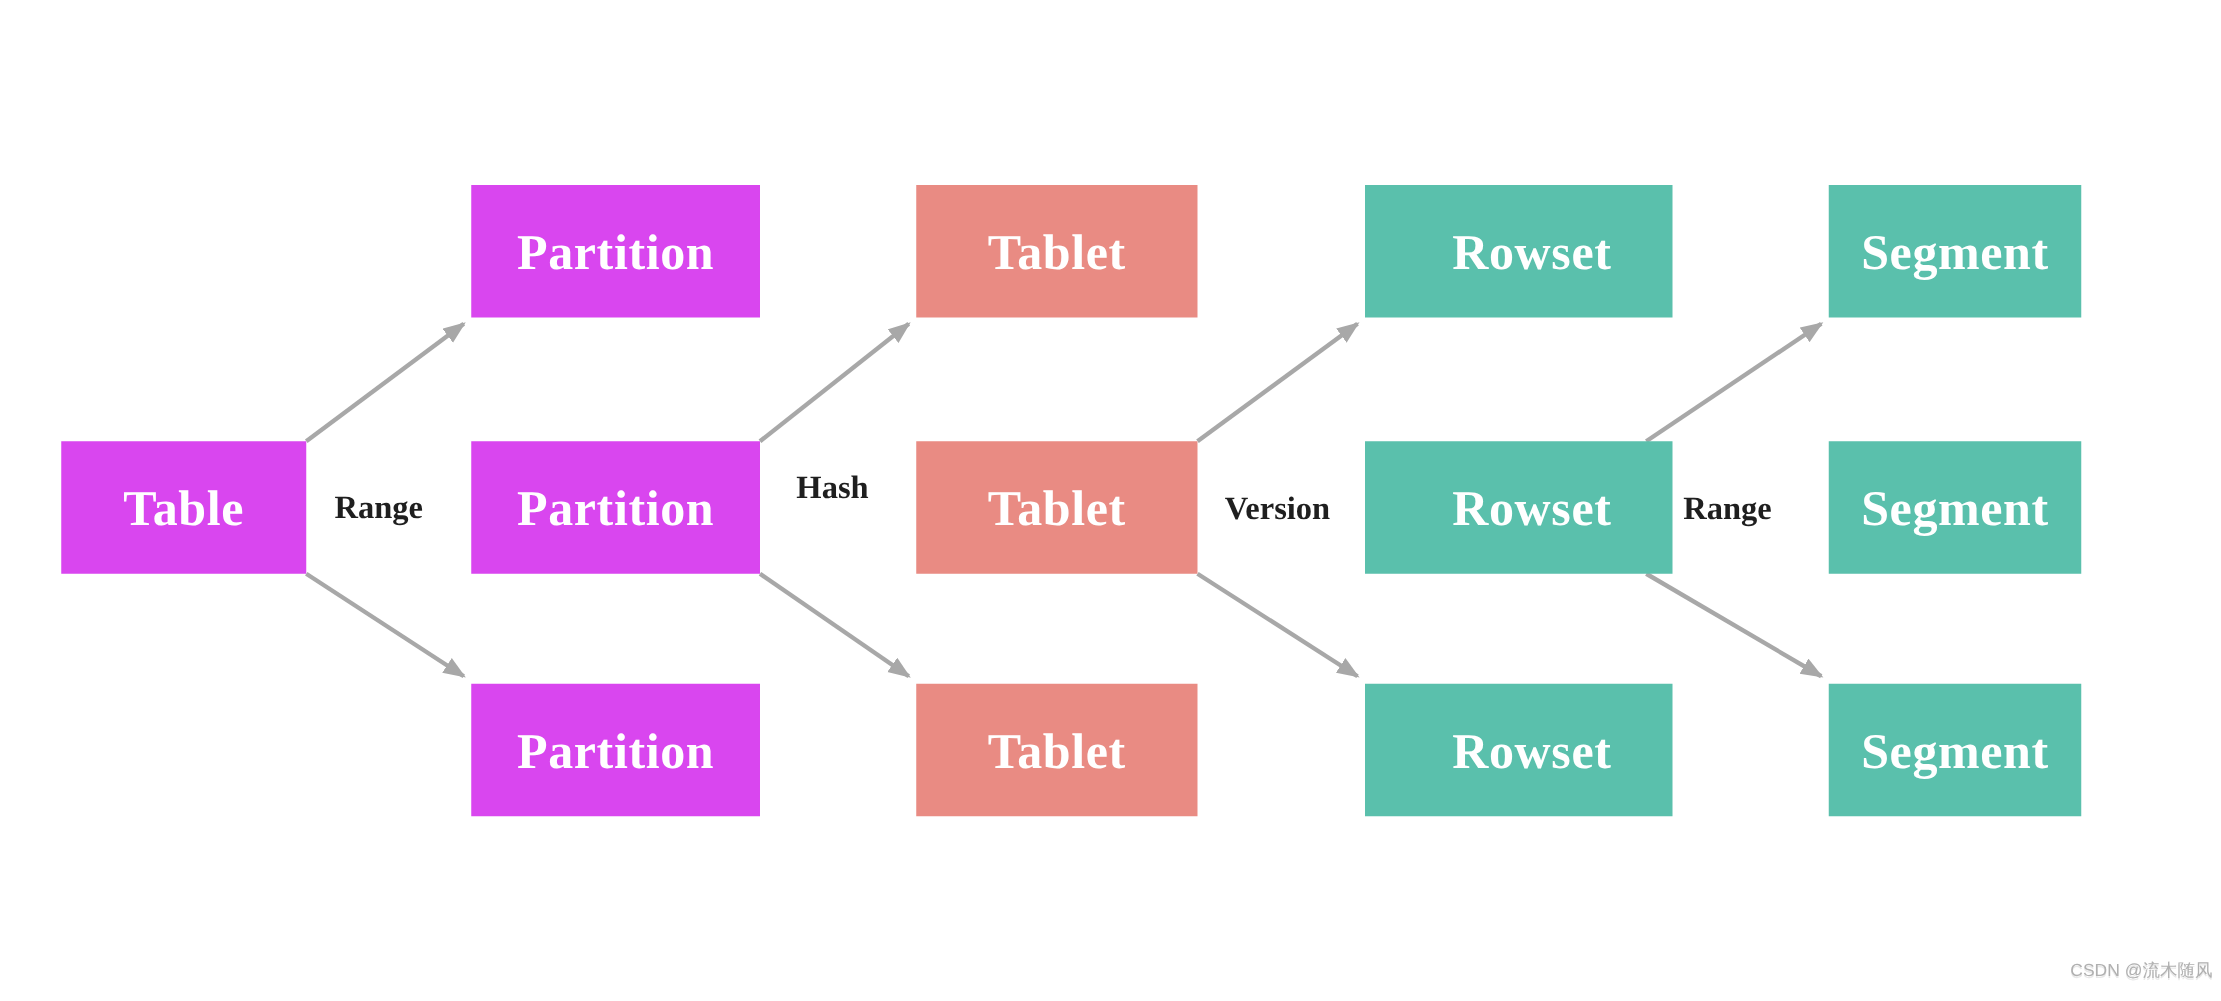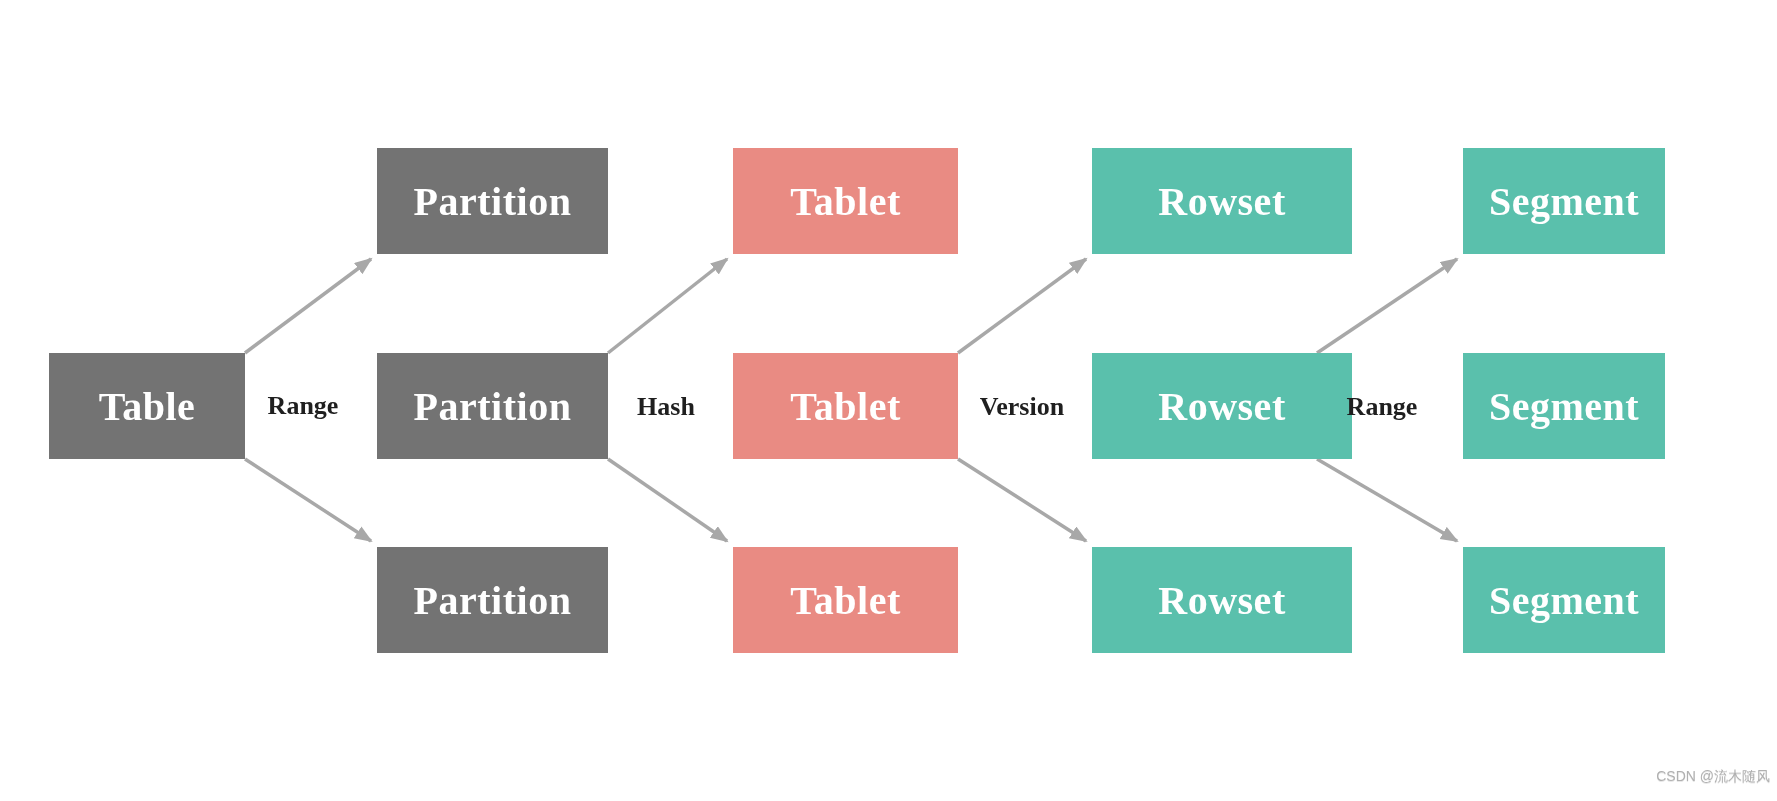--- a/index.html
+++ b/index.html
@@ -23,37 +23,37 @@
     font-size:40px;
     letter-spacing:0.5px;
     font-family:"Liberation Serif", serif;
   }
   .row-top{top:148px;}
   .row-mid{top:353px;}
   .row-bot{top:547px;}
   .col-table{left:49px;width:196px;}
   .col-partition{left:377px;width:231px;}
   .col-tablet{left:733px;width:225px;}
-  .col-rowset{left:1092px;width:260px;}
+  .col-rowset{left:1092px;width:225px;padding-left:21px;}
   .col-segment{left:1463px;width:202px;}
-  .gray{background:#737373;}
+  .gray{background:#d946ef;}
   .salmon{background:#e98b83;}
   .teal{background:#5ac0ac;}
   .edge-label{
     position:absolute;
     transform:translate(-50%,-50%);
     font-weight:bold;
     font-size:26px;
     color:#1f1f1f;
     font-family:"Liberation Serif", serif;
     white-space:nowrap;
     text-align:right;
   }
   .lbl-range{left:303px;top:406px;}
-  .lbl-hash{left:666px;top:407px;}
+  .lbl-hash{left:666px;top:390px;}
   .lbl-version{left:1022px;top:407px;}
   .lbl-size{left:1382px;top:407px;}
   .watermark{
     position:absolute;
     right:7px;top:768px;
     font-family:"Liberation Sans", sans-serif;
     font-size:14px;
     color:#b0b0b0;
     text-shadow:0 1px 0 #e8e8e8;
   }

